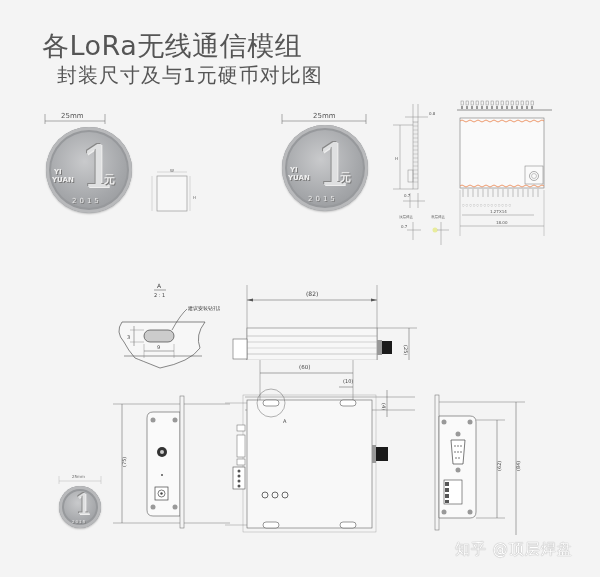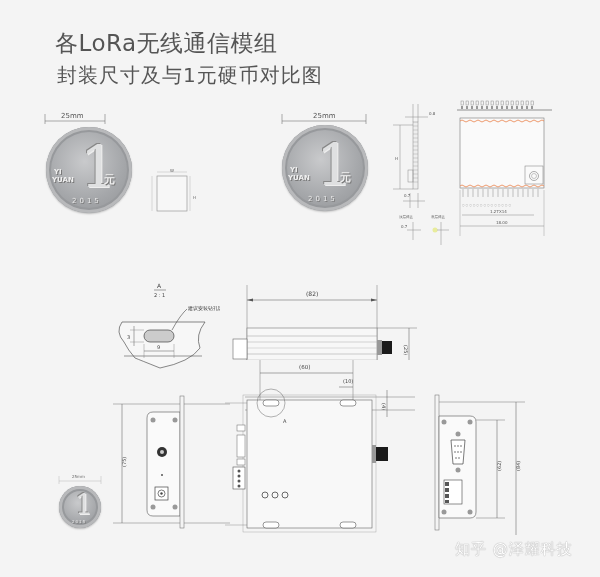--- a/index.html
+++ b/index.html
@@ -1,21 +1,21 @@
 <!DOCTYPE html>
 <html><head>
 <meta charset="utf-8">
 <style>
   html, body { margin: 0; padding: 0; }
   body {
     width: 600px; height: 577px; background: #f4f4f4;
     position: relative; overflow: hidden;
     font-family: "DejaVu Sans", sans-serif; color: #444;
   }
-  .title1 { position: absolute; left: 55px; top: 28px; font-size: 23px; color: #555; letter-spacing: 0.5px; }
+  .title1 { position: absolute; left: 42px; top: 28px; font-size: 27px; color: #555; letter-spacing: 0.5px; }
   .title2 { position: absolute; left: 57px; top: 62px; font-size: 20px; color: #555; letter-spacing: 1px; }
   .abs { position: absolute; }
   .coin {
     position: absolute; border-radius: 50%;
     background: radial-gradient(circle at 45% 40%, #c9cacc 0%, #a5a7aa 55%, #8d8f92 100%);
     box-shadow: inset 0 0 0 3px #b8b9bb, inset 0 0 0 5px #97999c, 0 1px 2px rgba(0,0,0,0.25);
   }
   .coin .one { position: absolute; color: #dfe0e1; font-family: "DejaVu Serif", serif; text-shadow: -1px -1px 0 #888, 1px 1px 0 #eee; }
   .coin .yi { position: absolute; color: #f0f0f0; font-weight: bold; text-shadow: 1px 1px 0 #777; line-height: 1; }
   .coin .yuan { position: absolute; color: #f0f0f0; font-weight: bold; text-shadow: 1px 1px 0 #777; }
@@ -320,13 +320,13 @@
     <line x1="43" y1="2" x2="43" y2="10" stroke="#aaa" stroke-width="0.4"></line>
     <line x1="1" y1="7" x2="43" y2="7" stroke="#aaa" stroke-width="0.4"></line>
   </svg>
   <div class="tiny" style="left:72px;top:474px;">25mm</div>
   <div class="coin" style="left:59px;top:486px;width:42px;height:42px;">
     <div class="one" style="left:16px;top:2px;font-size:28px;">1</div>
     <div class="year" style="left:13px;top:33px;font-size:4px;letter-spacing:1px;">2015</div>
   </div>
 </div>
 
-<div class="watermark">知乎 @泽耀科技</div>
+<div class="watermark">知乎 @顶层焊盘</div>
 
 </body></html>

